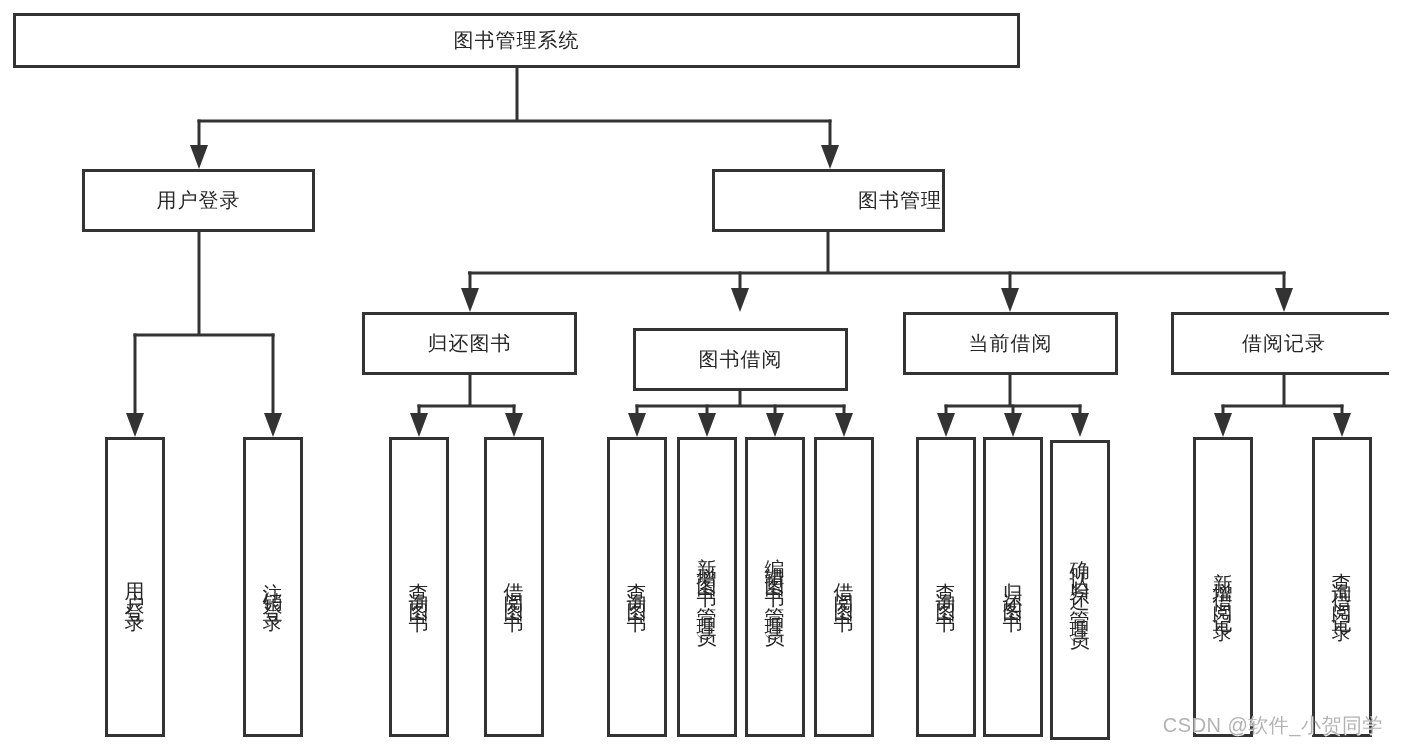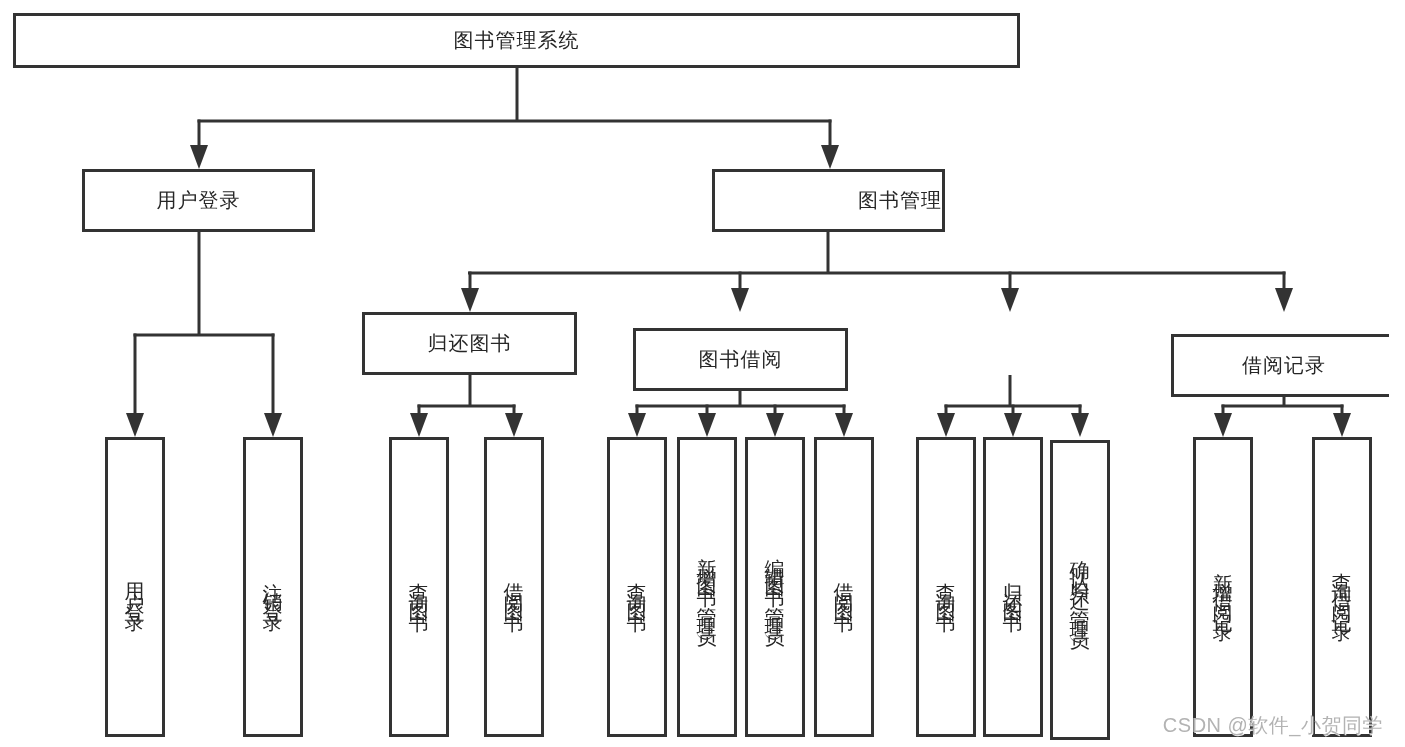--- a/index.html
+++ b/index.html
@@ -127,21 +127,24 @@
   <div class="box" style="left:712px;top:169px;width:233px;height:63px;justify-content:flex-end;">
     <span class="hlabel">图书管理</span>
   </div>
 
   <div class="box" style="left:362px;top:312px;width:215px;height:63px;">
     <span class="hlabel">归还图书</span>
   </div>
   <div class="box" style="left:633px;top:328px;width:215px;height:63px;">
     <span class="hlabel">图书借阅</span>
   </div>
-  <div class="box" style="left:1171px;top:312px;width:226px;height:63px;margin-top:22px;">
+  <div class="box" style="left:903px;top:312px;width:215px;height:63px;">
+    <span class="hlabel">当前借阅</span>
+  </div>
+  <div class="box" style="left:1171px;top:312px;width:226px;height:63px;">
     <span class="hlabel">借阅记录</span>
   </div>
 
   <div class="box vbox" style="left:105px;top:437px;width:60px;height:300px;">
     <span class="vlabel">用户登录</span>
   </div>
   <div class="box vbox" style="left:243px;top:437px;width:60px;height:300px;">
     <span class="vlabel">注销登录</span>
   </div>
 

